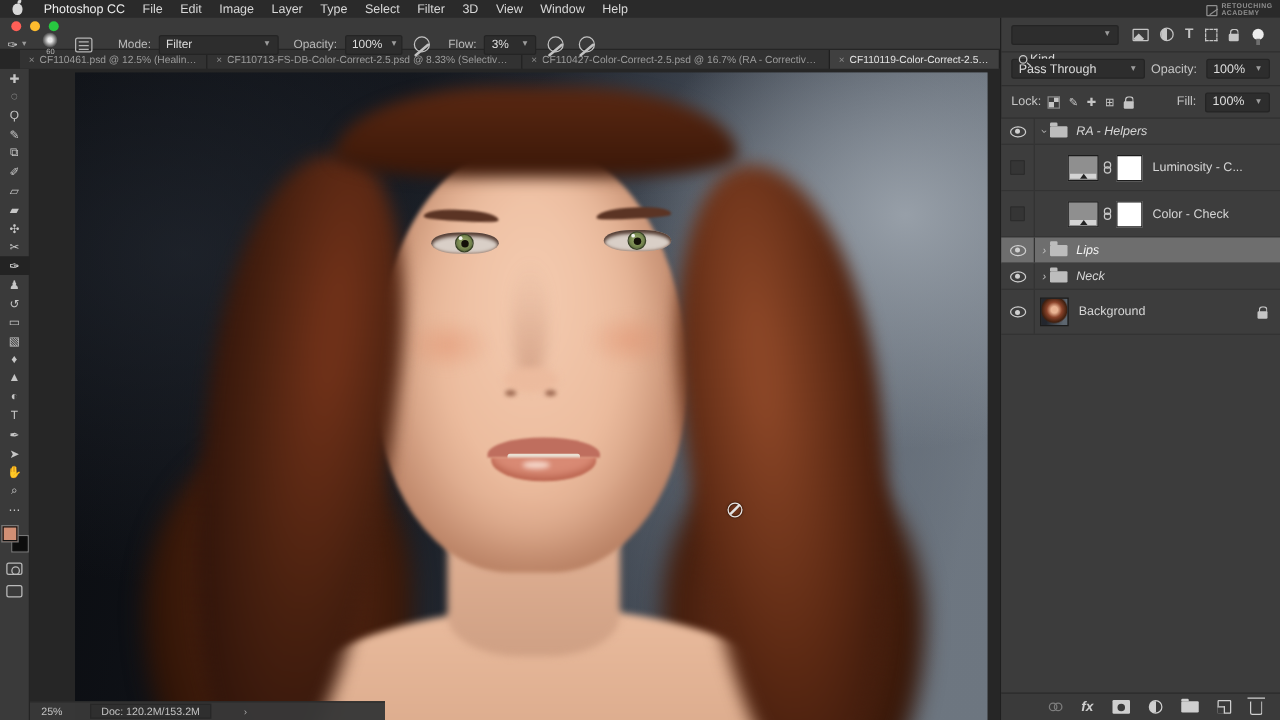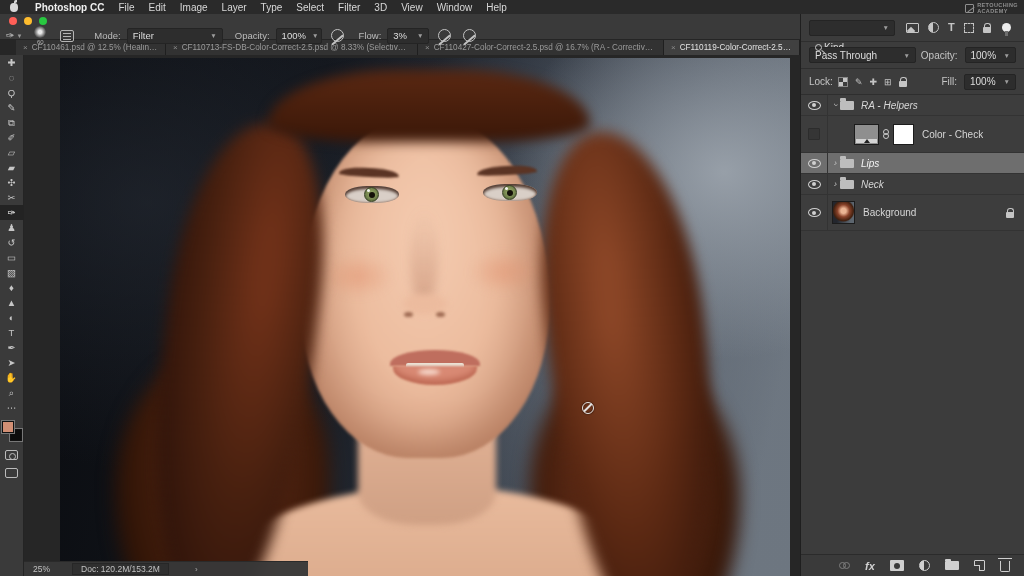--- a/index.html
+++ b/index.html
@@ -6,21 +6,21 @@
   html,body { width:1024px; height:576px; overflow:hidden; background:#282828;
     font-family:"Liberation Sans", sans-serif; color:#cccccc; -webkit-font-smoothing:antialiased; }
   .app { position:absolute; inset:0; }
 
   
   .menubar { position:absolute; top:0; left:0; right:0; height:14px; background:#2a2a2a;
     display:flex; align-items:center; font-size:10px; color:#d8d8d8; z-index:30; }
   .apple { width:8px; height:9px; background:#d8d8d8; border-radius:45% 45% 48% 48%; margin:0 10px 0 10px; position:relative; }
   .apple::before { content:''; position:absolute; top:-3px; left:4px; width:3px; height:3px; background:#d8d8d8; border-radius:60% 0 60% 0; }
   .menu-item { padding:0 7px; white-space:nowrap; }
-  .menu-item.first { font-weight:bold; color:#efefef; }
+  .menu-item.first { font-weight:normal; color:#efefef; }
   .watermark { position:absolute; top:2px; right:6px; display:flex; gap:3px; align-items:center; color:#8f8f8f; }
   .wm-icon { width:9px; height:9px; border:1px solid #8f8f8f; border-radius:1px; position:relative; }
   .wm-icon::before { content:''; position:absolute; left:1px; top:4px; width:8px; height:1px; background:#8f8f8f; transform:rotate(-35deg); }
   .wm-text { font-size:5.5px; line-height:6px; letter-spacing:.4px; font-weight:bold; text-align:left; }
 
   
   .optionsbar { position:absolute; top:14px; left:0; right:0; height:26px; background:#3a3a3a;
     border-bottom:1px solid #252525; z-index:25; }
   .traffic { position:absolute; top:3px; left:9px; display:flex; gap:7px; }
   .tl { width:8px; height:8px; border-radius:50%; }
@@ -425,20 +425,33 @@
 
       <div class="lrow h-group">
         <span class="eye-col">
             <span class="eye-ico"></span>
           </span>
         <span class="chev-ico chev-open">›</span>
         <span class="folder"></span>
         <span class="lname">RA - Helpers</span>
       </div>
 
+      <div class="lrow h-adj">
+        <span class="eye-col">
+            <span class="eye-empty"></span>
+          </span>
+        <span class="adj-indent"></span>
+        <span class="adj-thumb"></span>
+        <span class="chain">
+            <i></i>
+            <i></i>
+          </span>
+        <span class="mask-thumb"></span>
+        <span class="lname">Luminosity - C...</span>
+      </div>
 
       <div class="lrow h-adj">
         <span class="eye-col">
             <span class="eye-empty"></span>
           </span>
         <span class="adj-indent"></span>
         <span class="adj-thumb"></span>
         <span class="chain">
             <i></i>
             <i></i>

